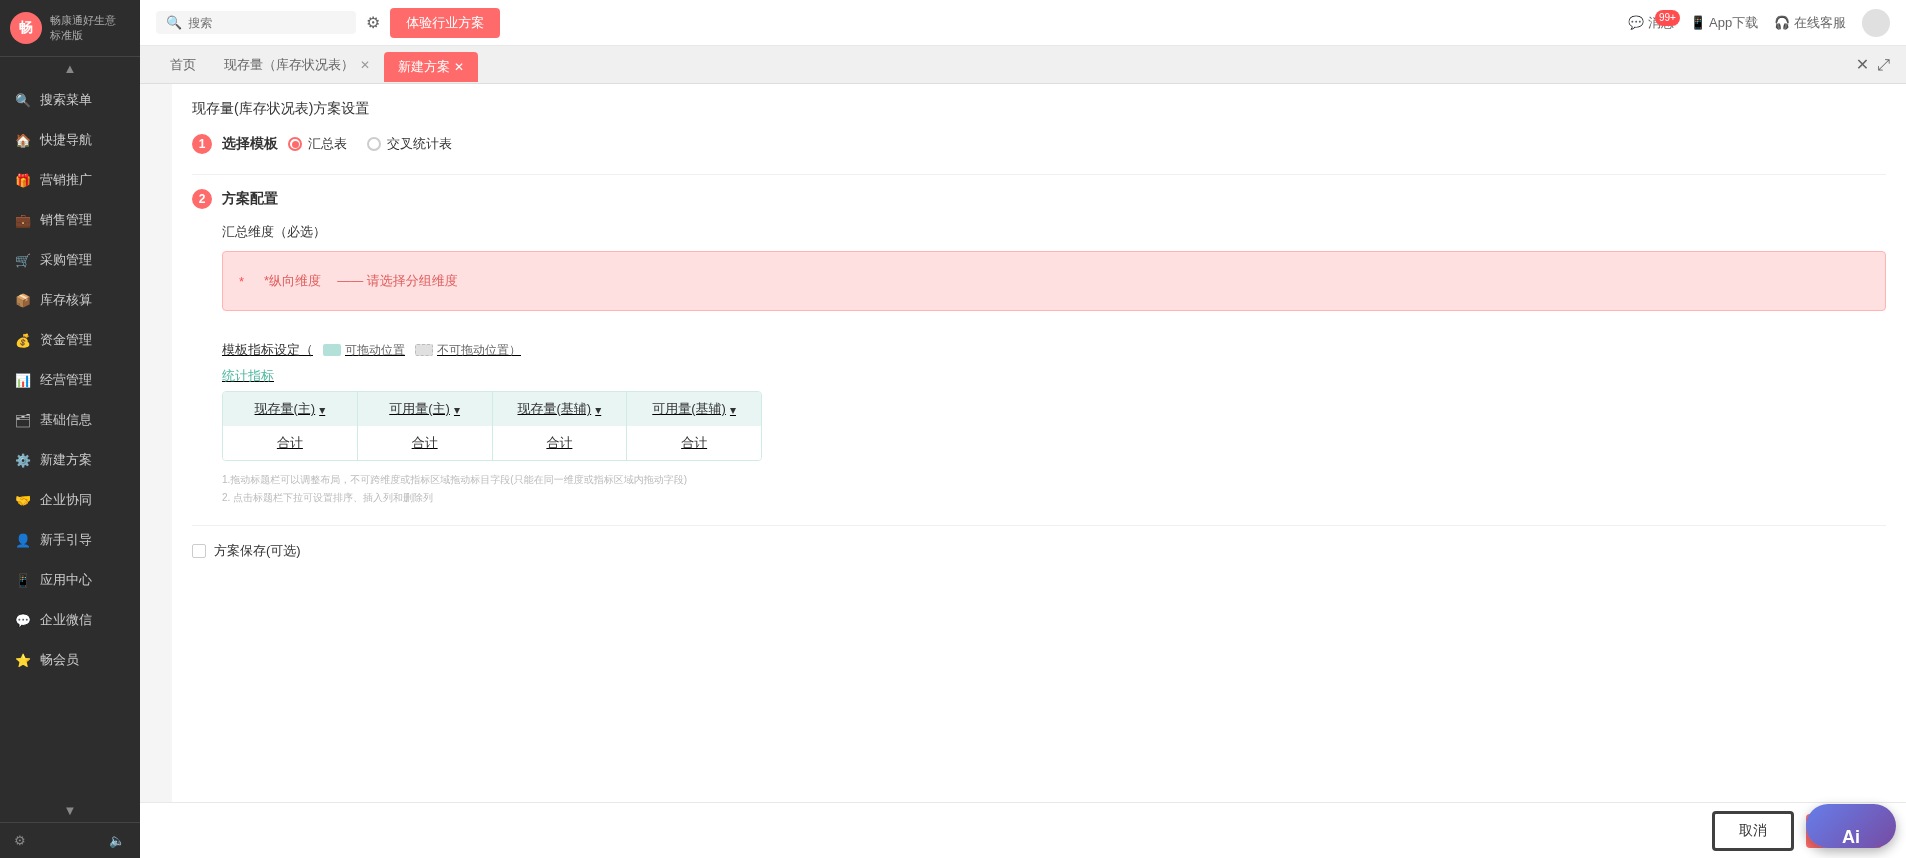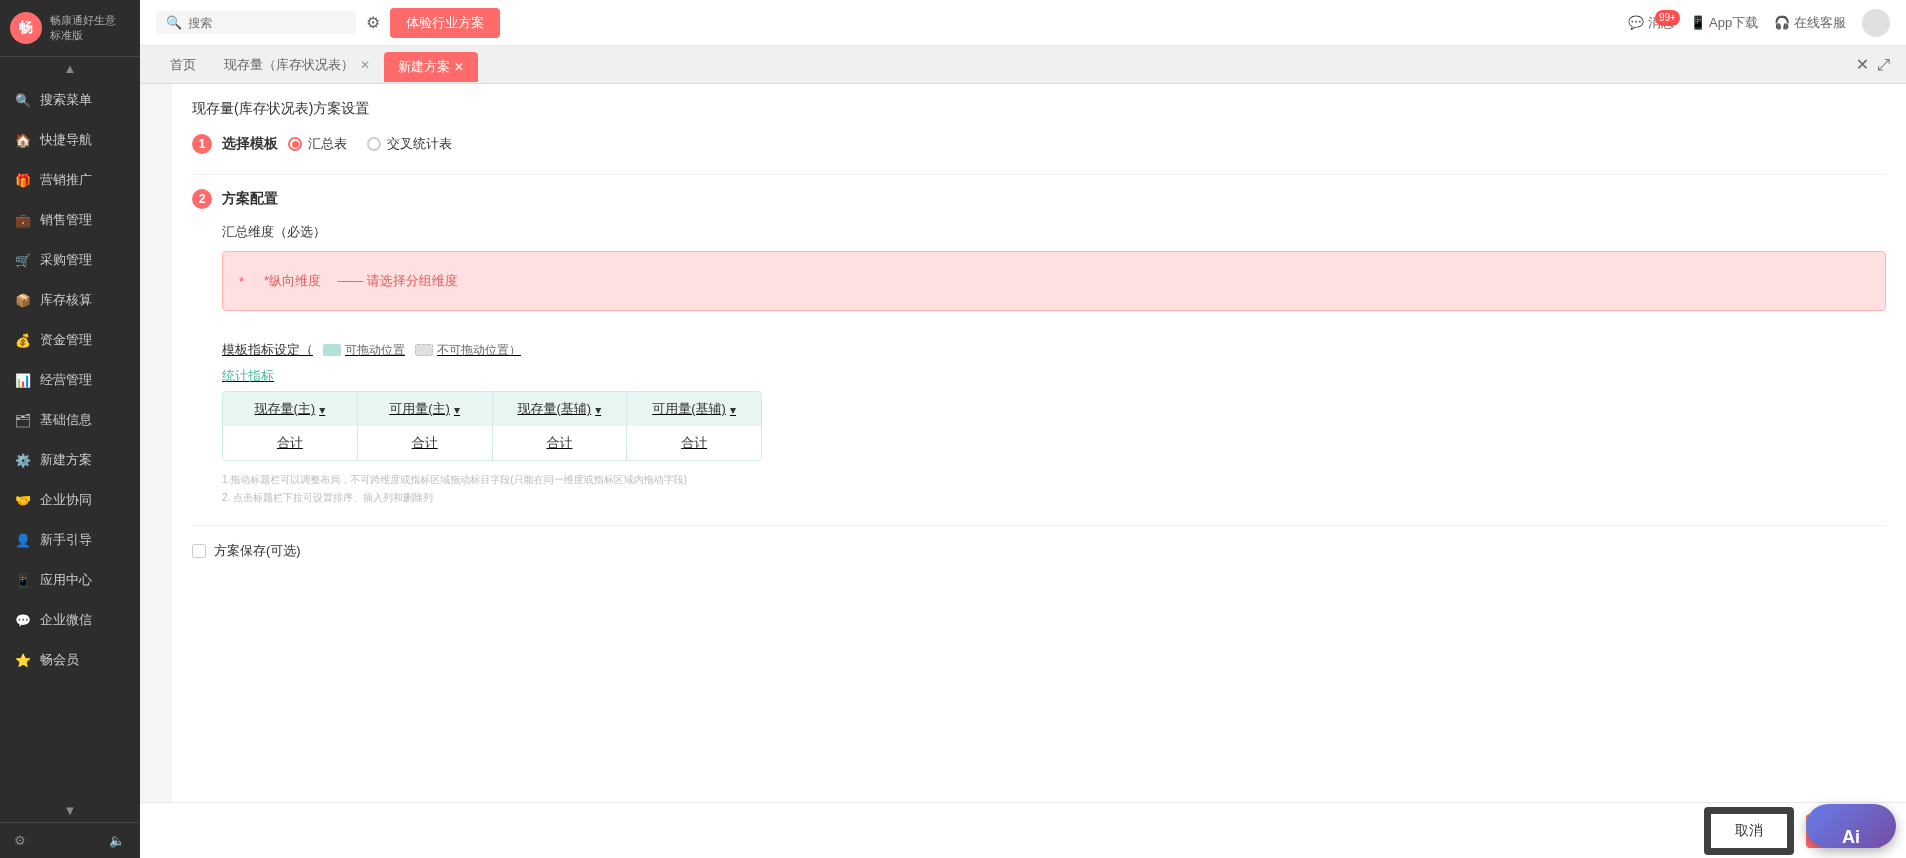--- a/index.html
+++ b/index.html
@@ -169,21 +169,21 @@
     .save-option { display: flex; align-items: center; gap: 8px; margin-top: 16px; font-size: 13px; color: #333; }
     .checkbox { width: 14px; height: 14px; border: 1px solid #ccc; border-radius: 2px; cursor: pointer; }
 
     
     .footer {
       height: 56px; background: #fff; border-top: 1px solid #e8e8e8;
       display: flex; align-items: center; justify-content: flex-end;
       padding: 0 24px; gap: 12px; flex-shrink: 0;
     }
     .btn-cancel {
-      padding: 8px 24px; border: 7px solid #404040; background: #fff;
+      padding: 8px 24px; border: 3px solid #404040; background: #fff;
       border-radius: 4px; cursor: pointer; font-size: 14px; color: #333;
     }
     .btn-query {
       padding: 8px 24px; background: #ff6b6b; color: white;
       border: none; border-radius: 4px; cursor: pointer; font-size: 14px;
     }
 
     
     .tab-actions { margin-left: auto; display: flex; gap: 8px; align-items: center; }
     .icon-btn { background: none; border: none; cursor: pointer; color: #666; font-size: 16px; }

